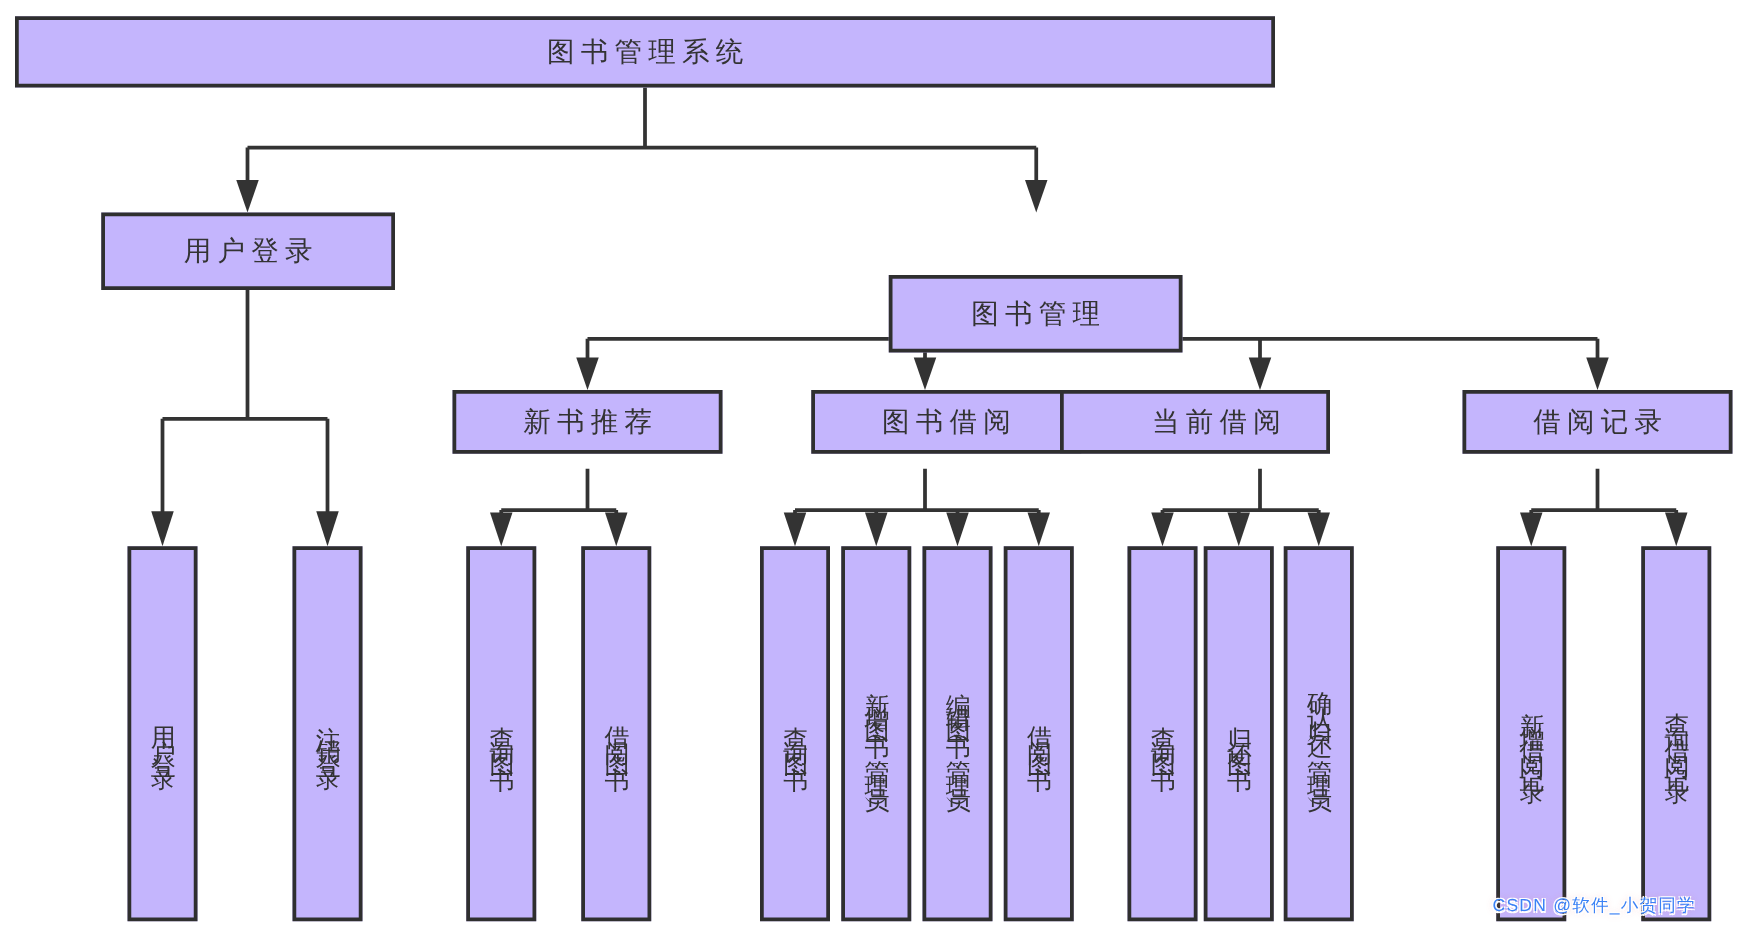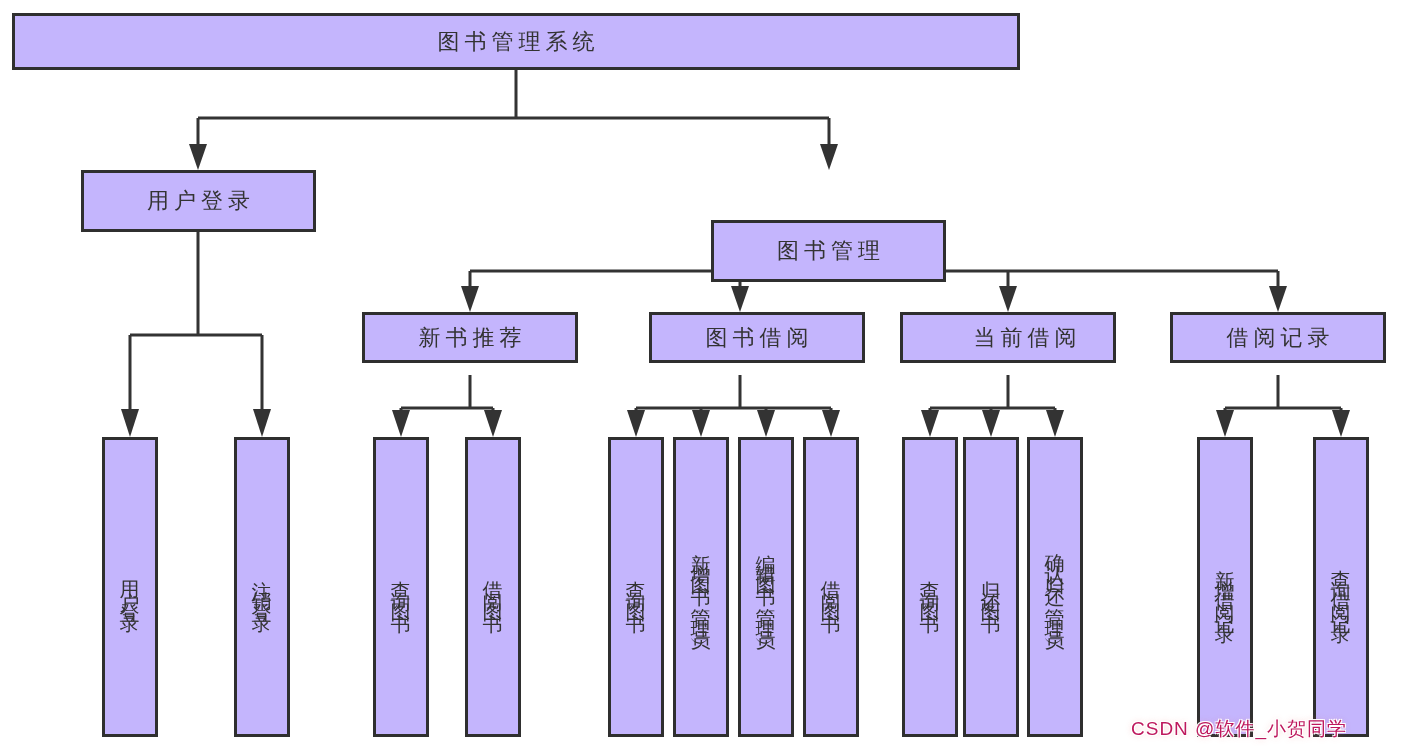--- a/index.html
+++ b/index.html
@@ -16,37 +16,37 @@
     display:flex; align-items:center; justify-content:center;
     white-space:nowrap;
   }
   .h-box { font-size:22px; letter-spacing:5px; text-indent:5px; }
   .root-box  { left:12px;  top:13px;  width:1008px; height:57px; }
   .l2-login  { left:81px;  top:170px; width:235px;  height:62px; }
   .l2-mgmt   { left:711px; top:184px; width:235px;  height:62px;margin-top:36px; }
   .l3 { top:312px; width:216px; height:51px; }
   .l3-rec    { left:362px; }
   .l3-borrow { left:632px;margin-left:17px; }
-  .l3-cur    { left:900px;padding-left:34px; }
+  .l3-cur    { left:848px;padding-left:34px; }
   .l3-hist   { left:1170px; }
   .v-box { top:437px; width:56px; height:300px; }
   .v-box span {
     writing-mode:vertical-rl; text-orientation:mixed;
     font-size:20px; letter-spacing:11px; line-height:1; color:#333333;
   }
   .lf-1  { left:102px; }  .lf-2  { left:234px; }
   .lf-3  { left:373px; }  .lf-4  { left:465px; }
   .lf-5  { left:608px; }  .lf-6  { left:673px; }
   .lf-7  { left:738px; }  .lf-8  { left:803px; }
   .lf-9  { left:902px; }  .lf-10 { left:963px; }
   .lf-11 { left:1027px; } .lf-12 { left:1197px; }
   .lf-13 { left:1313px; }
   .watermark {
-    position:absolute; left:1131px; top:716px;
-    font-size:19px; letter-spacing:1px; color:#be185d;
+    position:absolute; left:1194px; top:716px;
+    font-size:14px; letter-spacing:1px; color:#3b82f6;
     text-shadow:-1px -1px 0 #ffffff, 1px -1px 0 #ffffff,
                 -1px 1px 0 #ffffff, 1px 1px 0 #ffffff,
                 0 0 6px rgba(240,120,120,0.45);
   }
 </style>
 </head>
 <body>
 
 <div class="canvas">
 

